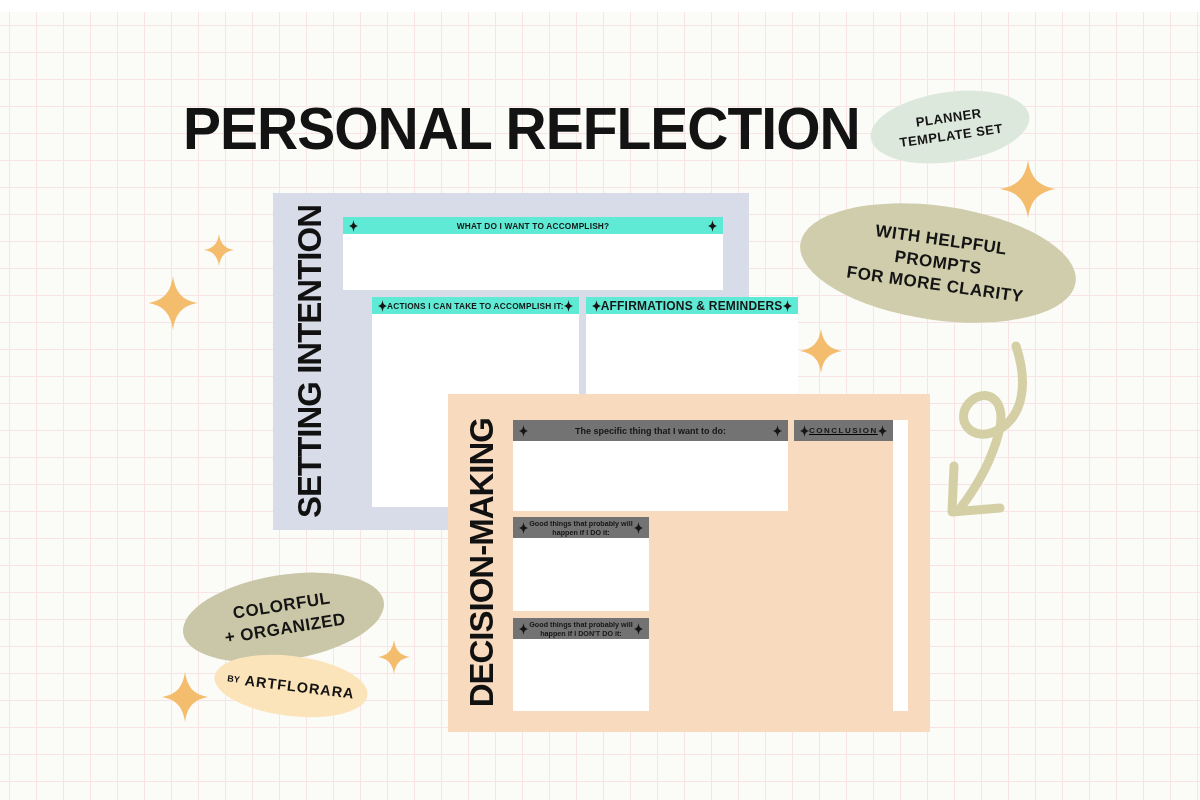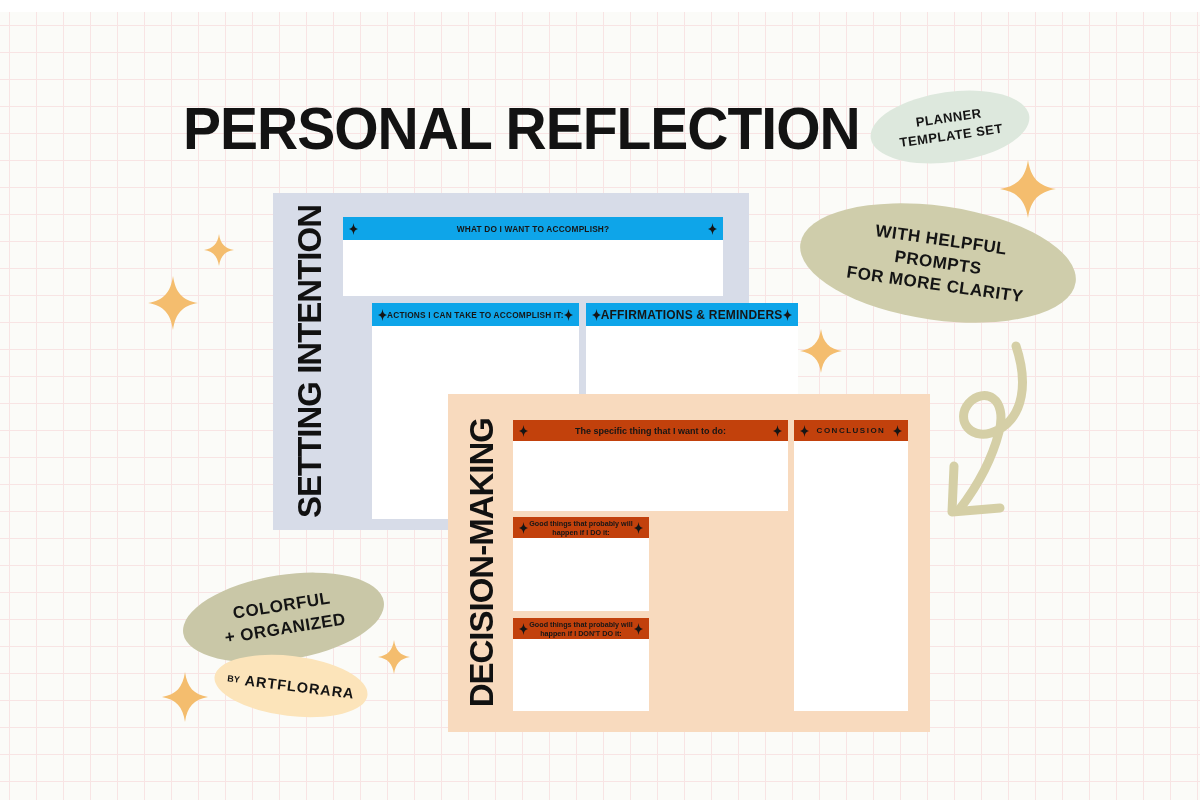--- a/index.html
+++ b/index.html
@@ -55,38 +55,38 @@
     writing-mode:vertical-rl;transform:rotate(180deg);
     font-weight:700;font-size:33px;letter-spacing:-1px;color:#111;line-height:1;
     white-space:nowrap;
   }
   .sc-content{position:absolute;left:70px;top:24px;right:26px;}
   .dc-content{position:absolute;left:65px;top:26px;right:22px;display:flex;gap:6px;align-items:stretch;}
   .bar{
     display:flex;align-items:center;justify-content:space-between;
     padding:0 6px;overflow:hidden;color:#161616;
   }
-  .bar-blue{background:#0ea5e9;height:23px;align-items:center;}
-  .bar-peach{background:#c2410c;height:21px;}
+  .bar-blue{background:#5eead4;height:17px;align-items:center;}
+  .bar-peach{background:#737373;height:21px;}
   .bar-label{flex:1;text-align:center;}
   .lbl-caps{font-size:8.3px;font-weight:700;letter-spacing:.2px;white-space:nowrap;}
   .lbl-spec{font-size:9px;font-weight:600;white-space:nowrap;}
   .lbl-quad{font-size:7.2px;font-weight:600;line-height:9px;}
   .lbl-conc{font-size:8px;font-weight:700;letter-spacing:1.5px;white-space:nowrap;}
   .bar-star{flex:0 0 auto;width:9px;height:12px;color:#151515;}
   .bar-star svg{display:block;width:100%;height:100%;}
   .white{background:#ffffff;}
   .sc-row{display:flex;gap:7px;margin-top:7px;}
   .sc-col-left{width:217px;padding-left:29px;}
   .sc-col-right{flex:1;}
   .dc-main{width:275px;}
   .dc-quad-row{display:flex;gap:1px;}
   .dc-quad-left{width:136px;}
   .dc-quad-right{flex:1;}
-  .dc-conclusion{flex:1;display:flex;flex-direction:column;}
+  .dc-conclusion{flex:1;display:flex;flex-direction:row;text-decoration:underline;}
   .dc-conclusion .white{flex:1;}
   
   .arrow{position:absolute;left:938px;top:328px;width:115px;height:205px;z-index:3;}
   .arrow svg{display:block;width:100%;height:100%;}
 </style>
 </head>
 <body>
 
 <svg width="0" height="0" style="position:absolute">
   <defs>

